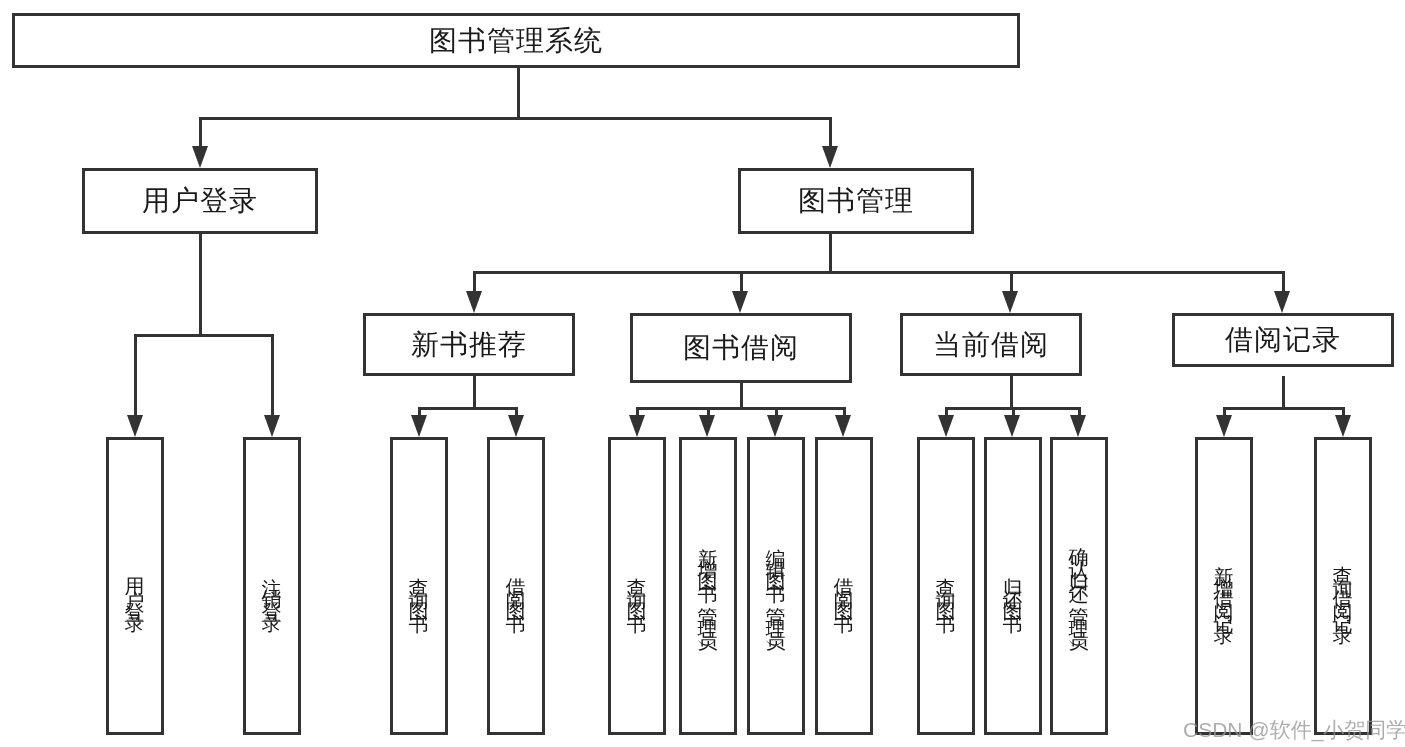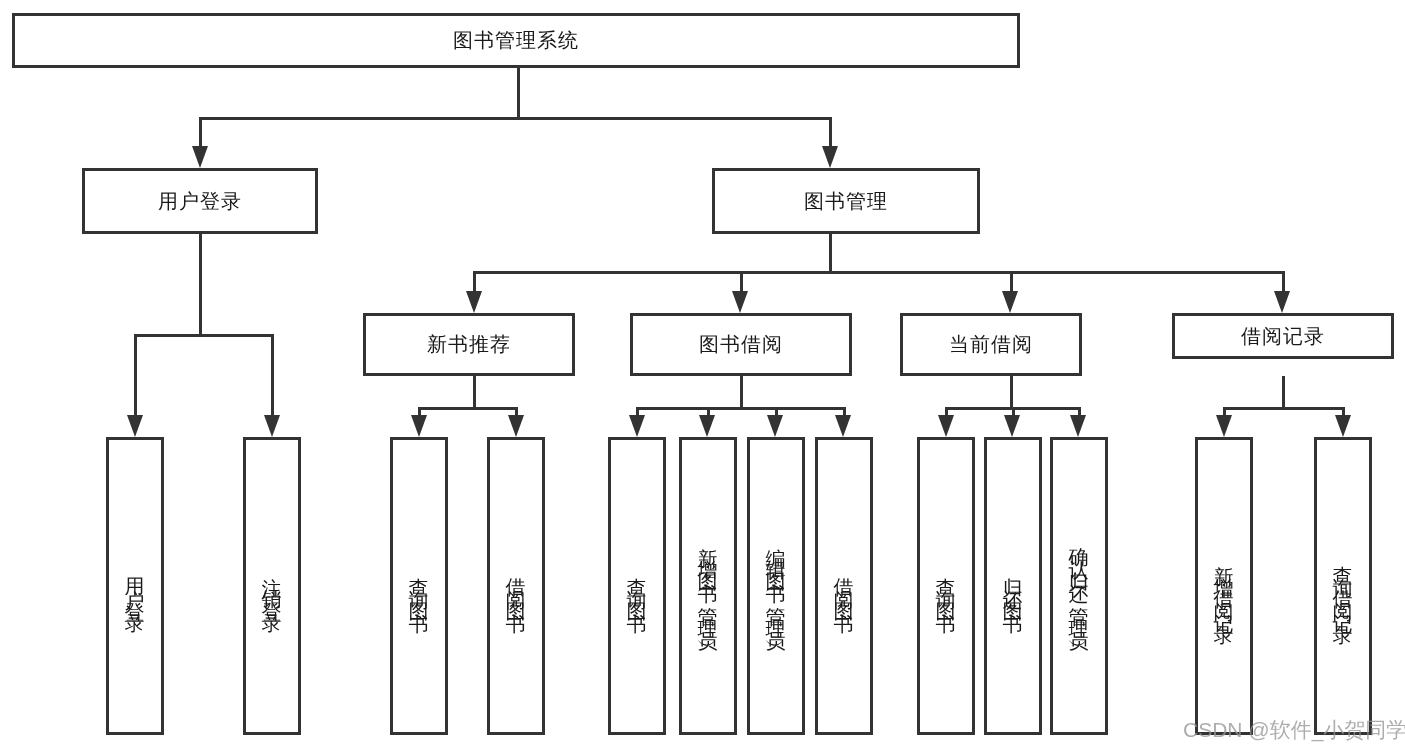--- a/index.html
+++ b/index.html
@@ -13,21 +13,21 @@
   .box {
     position:absolute;
     box-sizing:border-box;
     border:3px solid #333333;
     background:#ffffff;
     display:flex;
     align-items:center;
     justify-content:center;
     color:#1a1a1a;
   }
-  .box .lbl { font-size:20px; letter-spacing:1px; }
+  .box .lbl { font-size:28px; letter-spacing:1px; }
   .leaf .lbl {
     writing-mode:vertical-rl;
     text-orientation:mixed;
     font-size:20px;
     line-height:1;
     letter-spacing:12px;
   }
   .ln { position:absolute; background:#333333; display:block; }
   .v { width:3px; }
   .h { height:3px; }
@@ -111,34 +111,34 @@
   <span class="arrow" style="left:1216px;top:415px"></span>
   <span class="arrow" style="left:1335px;top:415px"></span>
 
   <div class="box" style="left:12px;top:13px;width:1008px;height:55px">
     <span class="lbl">图书管理系统</span>
   </div>
 
   <div class="box" style="left:82px;top:168px;width:236px;height:66px">
     <span class="lbl">用户登录</span>
   </div>
-  <div class="box" style="left:712px;top:168px;width:268px;height:66px">
+  <div class="box" style="left:738px;top:168px;width:236px;height:66px">
     <span class="lbl">图书管理</span>
   </div>
 
   <div class="box" style="left:363px;top:313px;width:212px;height:63px">
     <span class="lbl">新书推荐</span>
   </div>
-  <div class="box" style="left:630px;top:313px;width:222px;height:63px">
+  <div class="box" style="left:630px;top:313px;width:222px;height:70px">
     <span class="lbl">图书借阅</span>
   </div>
   <div class="box" style="left:900px;top:313px;width:182px;height:63px">
     <span class="lbl">当前借阅</span>
   </div>
-  <div class="box" style="left:1172px;top:313px;width:222px;height:46px">
+  <div class="box" style="left:1172px;top:313px;width:222px;height:54px">
     <span class="lbl">借阅记录</span>
   </div>
 
   <div class="box leaf" style="left:106px;top:437px;width:58px;height:298px">
     <span class="lbl">用户登录</span>
   </div>
   <div class="box leaf" style="left:243px;top:437px;width:58px;height:298px">
     <span class="lbl">注销登录</span>
   </div>
 

